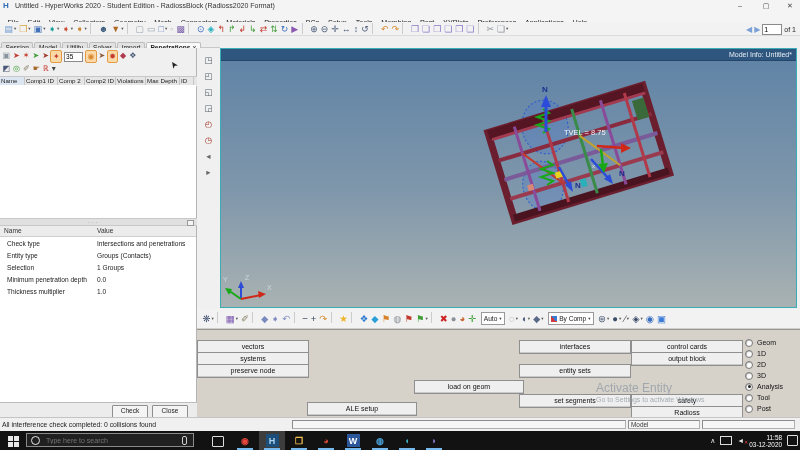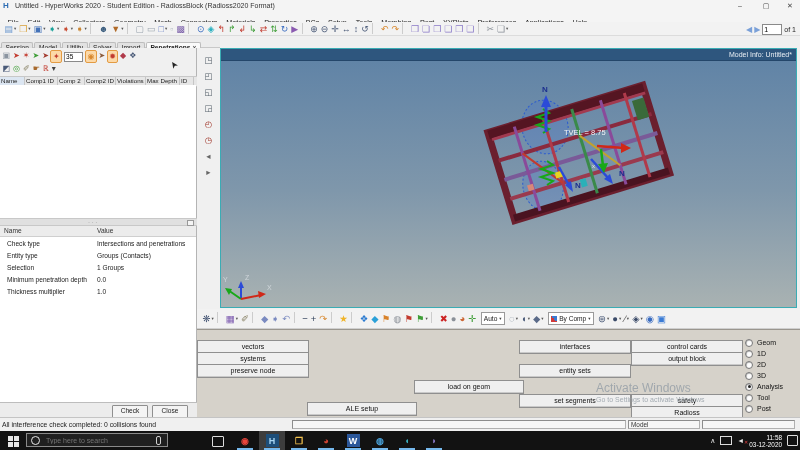--- a/index.html
+++ b/index.html
@@ -87,21 +87,21 @@
   #watermark .w1{font-size:12px;}
   #watermark .w2{font-size:7px;margin-top:1px;}
   
   #statusbar{left:0;top:417px;width:800px;height:14px;background:#f0f0f0;border-top:1px solid #c4c4c4;box-sizing:border-box;}
   #status-msg{position:absolute;left:2px;top:3px;font-size:6.8px;color:#222;}
   .sbox{position:absolute;top:2px;height:9px;border:1px solid #b0b0b0;border-top-color:#8c8c8c;border-left-color:#8c8c8c;background:#f6f6f6;font-size:6.4px;line-height:8px;padding-left:2px;box-sizing:border-box;color:#333;}
   
   #taskbar{left:0;top:431px;width:800px;height:19px;background:#121212;}
   #start-grid{position:absolute;left:8px;top:5px;width:11px;height:11px;display:grid;grid-template-columns:5px 5px;grid-template-rows:5px 5px;gap:1px;}
   #start-grid span{background:#e8e8e8;}
-  #searchbox{position:absolute;left:26px;top:2px;width:142px;height:14px;background:#202020;border:1px solid #8a8a8a;display:flex;align-items:center;box-sizing:border-box;}
+  #searchbox{position:absolute;left:26px;top:2px;width:168px;height:14px;background:#202020;border:1px solid #8a8a8a;display:flex;align-items:center;box-sizing:border-box;}
   #searchbox .circ{width:7px;height:7px;border:1.2px solid #e8e8e8;border-radius:50%;margin:0 4px;}
   #searchbox input{flex:1;background:transparent;border:none;outline:none;color:#cfcfcf;font-size:7px;font-family:"Liberation Sans",sans-serif;}
   #searchbox .mic{width:3px;height:7px;border:1px solid #cfcfcf;border-radius:2px;margin-right:6px;}
   #taskview{position:absolute;left:212px;top:5px;width:10px;height:9px;border:1px solid #ddd;border-radius:1px;}
   .app{position:absolute;top:0;width:26px;height:19px;display:flex;align-items:center;justify-content:center;}
   .app.active{background:#3d3d3d;}
   .app .tile{display:flex;align-items:center;justify-content:center;width:13px;height:13px;font-size:9px;font-weight:bold;}
   .app .uline{position:absolute;left:5px;bottom:0;width:16px;height:2px;background:#76b9ed;}
   #tray{position:absolute;right:2px;top:0;height:19px;display:flex;align-items:center;gap:5px;color:#e8e8e8;}
   #tray .tcaret{font-size:7px;}
@@ -626,21 +626,21 @@
       <span class="rc"></span>
       <span class="rl">Tool</span>
     </span>
     <span class="radio">
       <span class="rc"></span>
       <span class="rl">Post</span>
     </span>
   </div>
 
 <div class="abs" id="watermark">
-  <div class="w1">Activate Windows</div>
+  <div class="w1">Activate Entity</div>
   <div class="w2">Go to Settings to activate Windows</div>
 </div>
 
 <div class="abs" id="statusbar">
   <span id="status-msg">All interference check completed: 0 collisions found</span>
   <span class="sbox" style="left:292px;width:334px"></span>
   <span class="sbox" style="left:628px;width:72px">Model</span>
   <span class="sbox" style="left:702px;width:93px"></span>
 </div>
 

